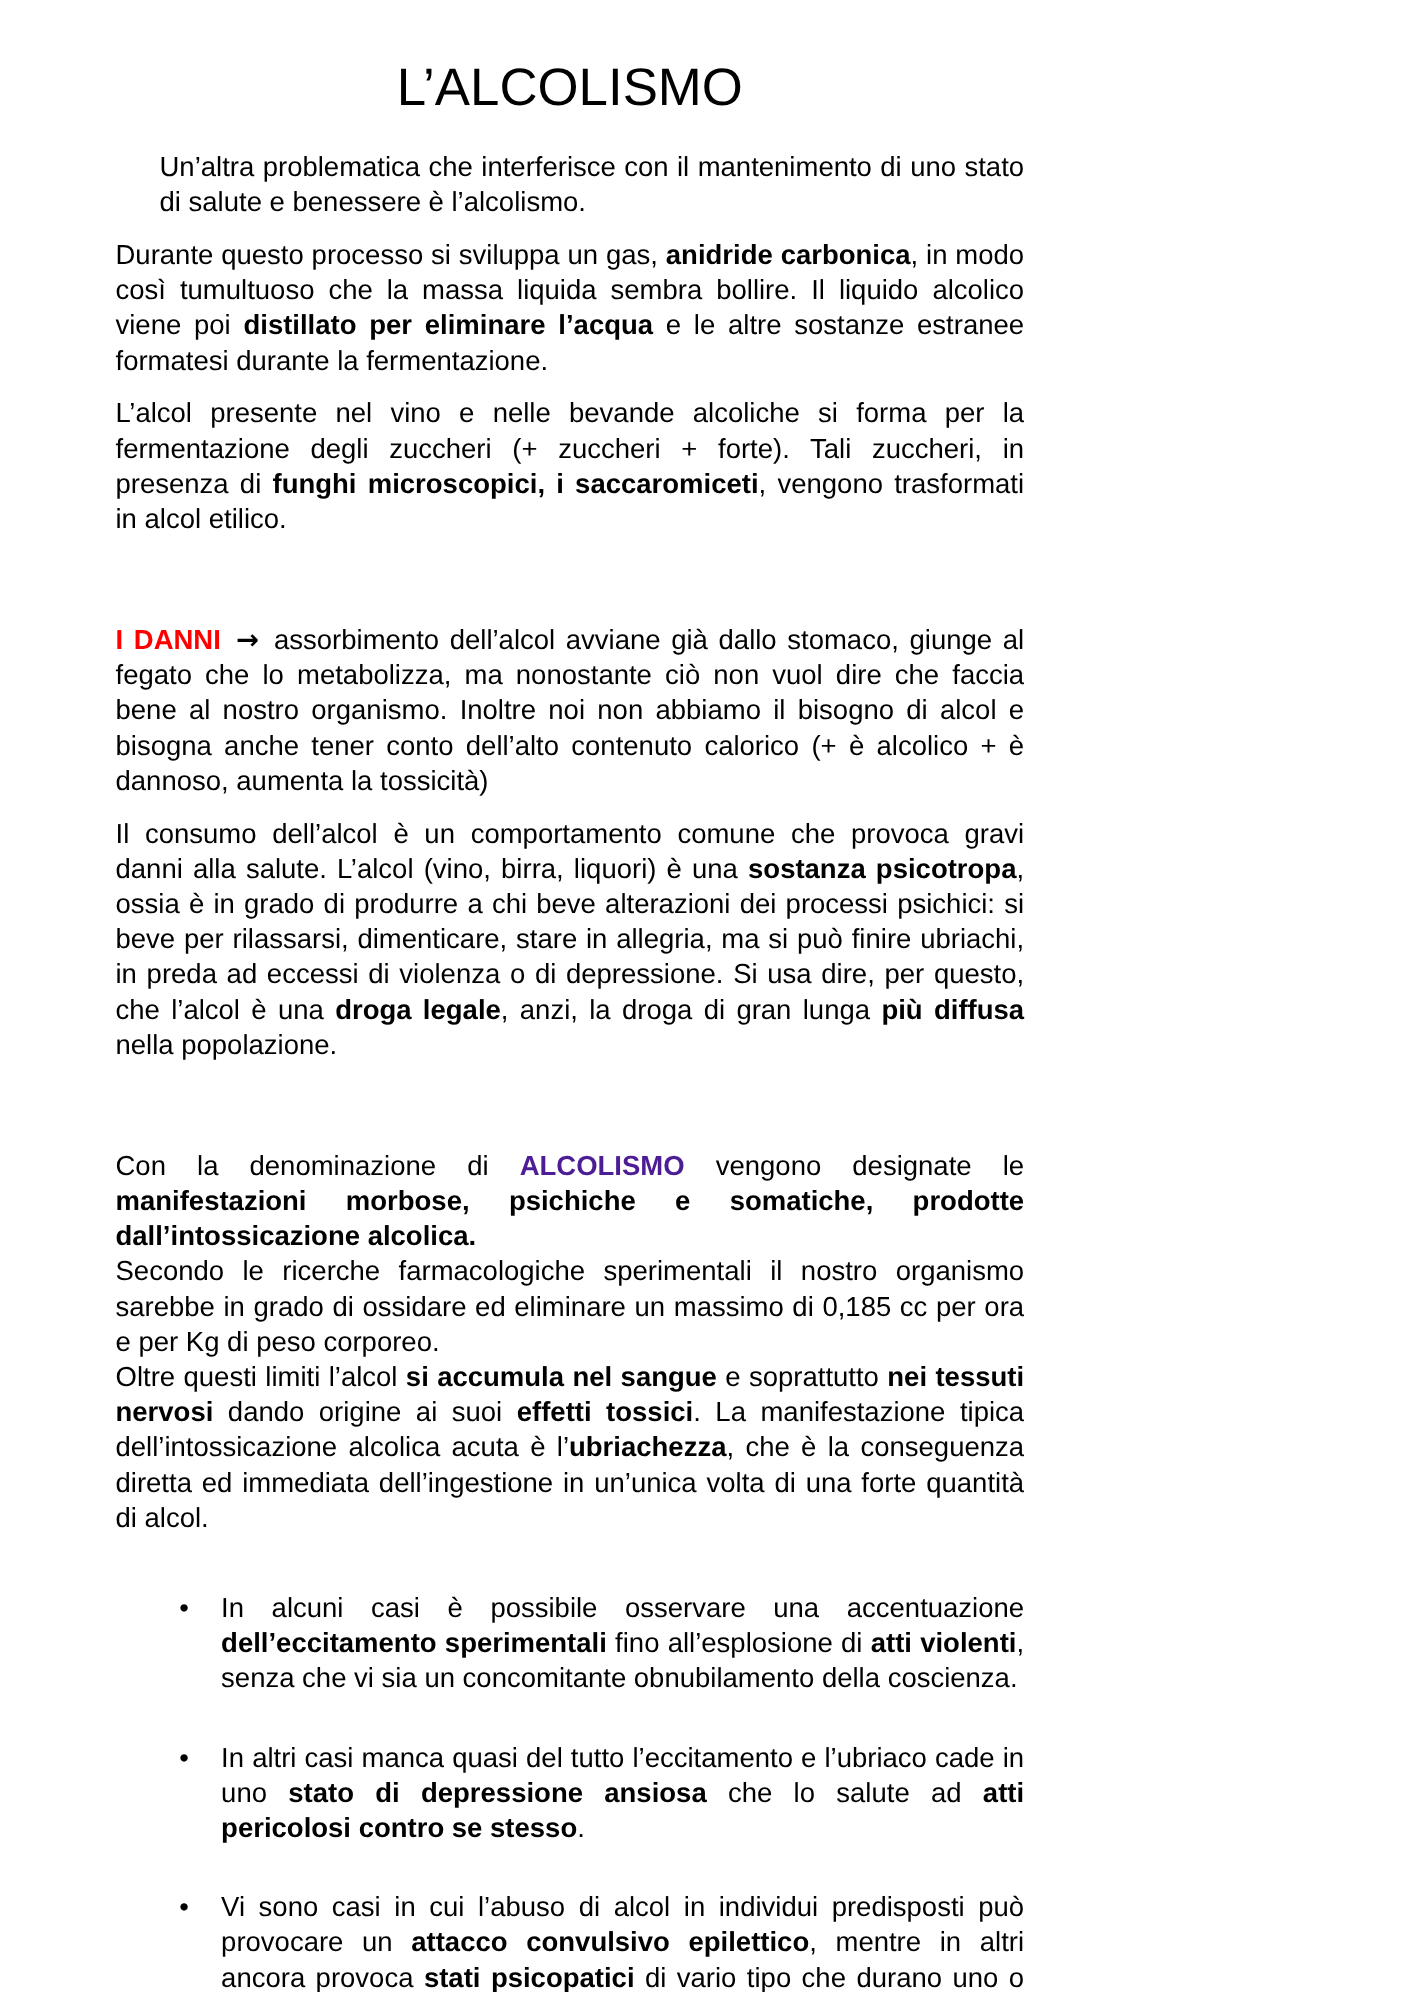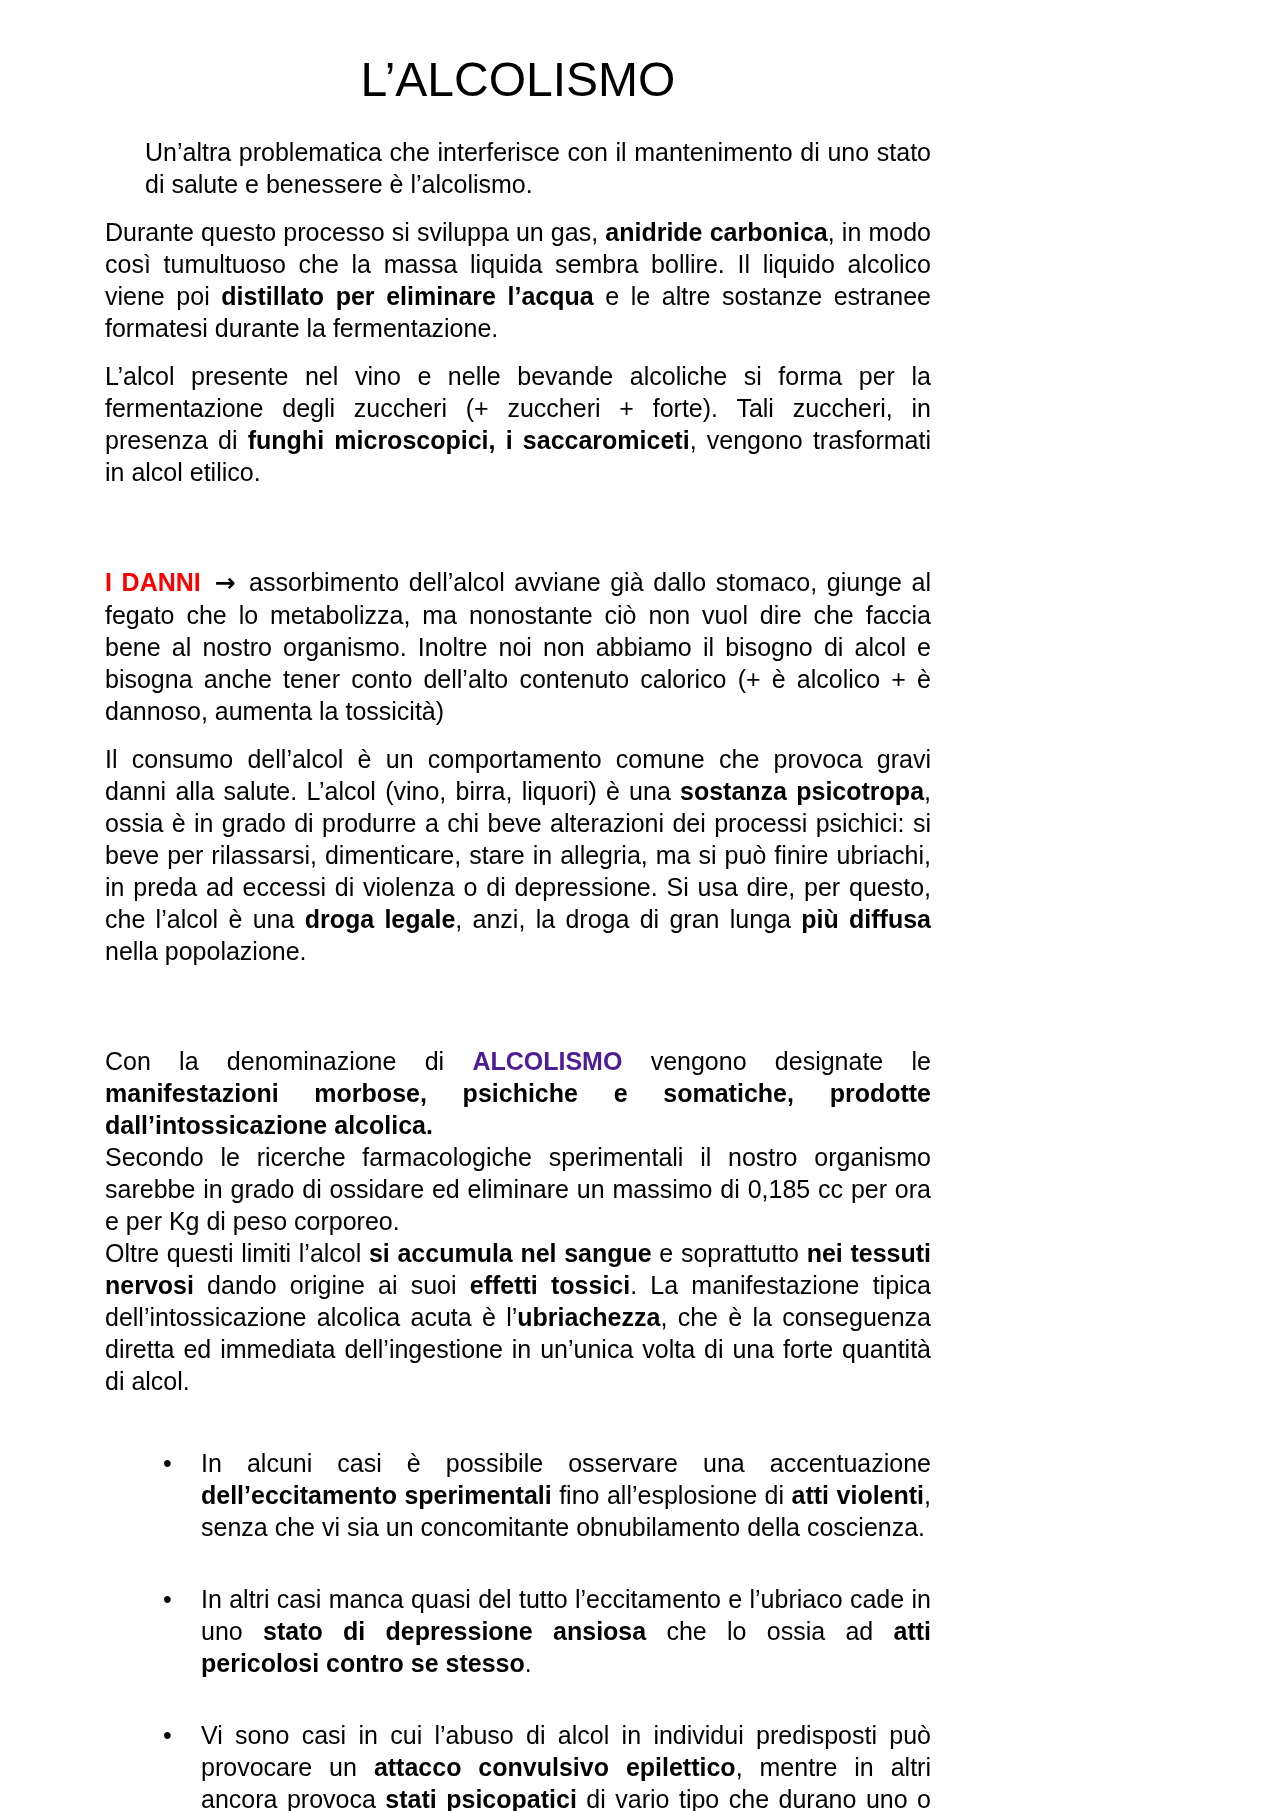--- a/index.html
+++ b/index.html
@@ -68,20 +68,20 @@
       <div class="block para"><span>Il consumo dell’alcol è un comportamento comune che provoca gravi danni alla salute. L’alcol (vino, birra, liquori) è una </span><span class="b">sostanza psicotropa</span><span>, ossia è in grado di produrre a chi beve alterazioni dei processi psichici: si beve per rilassarsi, dimenticare, stare in allegria, ma si può finire ubriachi, in preda ad eccessi di violenza o di depressione. Si usa dire, per questo, che l’alcol è una </span><span class="b">droga legale</span><span>, anzi, la droga di gran lunga </span><span class="b">più diffusa</span><span> nella popolazione.</span></div>
       <div class="block para gap-xl"><span>Con la denominazione di </span><span class="b" style="color: #4c1d95;">ALCOLISMO</span><span> vengono designate le </span><span class="b">manifestazioni morbose, psichiche e somatiche, prodotte dall’intossicazione alcolica.</span></div>
       <div class="block para gap-none"><span>Secondo le ricerche farmacologiche sperimentali il nostro organismo sarebbe in grado di ossidare ed eliminare un massimo di 0,185 cc per ora e per Kg di peso corporeo.</span></div>
       <div class="block para gap-none"><span>Oltre questi limiti l’alcol </span><span class="b">si accumula nel sangue</span><span> e soprattutto </span><span class="b">nei tessuti nervosi</span><span> dando origine ai suoi </span><span class="b">effetti tossici</span><span>. La manifestazione tipica dell’intossicazione alcolica acuta è l’</span><span class="b">ubriachezza</span><span>, che è la conseguenza diretta ed immediata dell’ingestione in un’unica volta di una forte quantità di alcol.</span></div>
       <div class="block bullet gap-lg">
         <span class="dot">•</span>
         <div class="btxt"><span>In alcuni casi è possibile osservare una accentuazione </span><span class="b">dell’eccitamento sperimentali</span><span> fino all’esplosione di </span><span class="b">atti violenti</span><span>, senza che vi sia un concomitante obnubilamento della coscienza.</span></div>
       </div>
       <div class="block bullet gap-md">
         <span class="dot">•</span>
-        <div class="btxt"><span>In altri casi manca quasi del tutto l’eccitamento e l’ubriaco cade in uno </span><span class="b">stato di depressione ansiosa</span><span> che lo ossia ad </span><span class="b">atti pericolosi contro se stesso</span><span>.</span></div>
+        <div class="btxt"><span>In altri casi manca quasi del tutto l’eccitamento e l’ubriaco cade in uno </span><span class="b">stato di depressione ansiosa</span><span> che lo salute ad </span><span class="b">atti pericolosi contro se stesso</span><span>.</span></div>
       </div>
       <div class="block bullet gap-md">
         <span class="dot">•</span>
         <div class="btxt"><span>Vi sono casi in cui l’abuso di alcol in individui predisposti può provocare un </span><span class="b">attacco convulsivo epilettico</span><span>, mentre in altri ancora provoca </span><span class="b">stati psicopatici</span><span> di vario tipo che durano uno o più giorni.</span></div>
       </div>
     </div>
 </div>
 
 </body></html>

